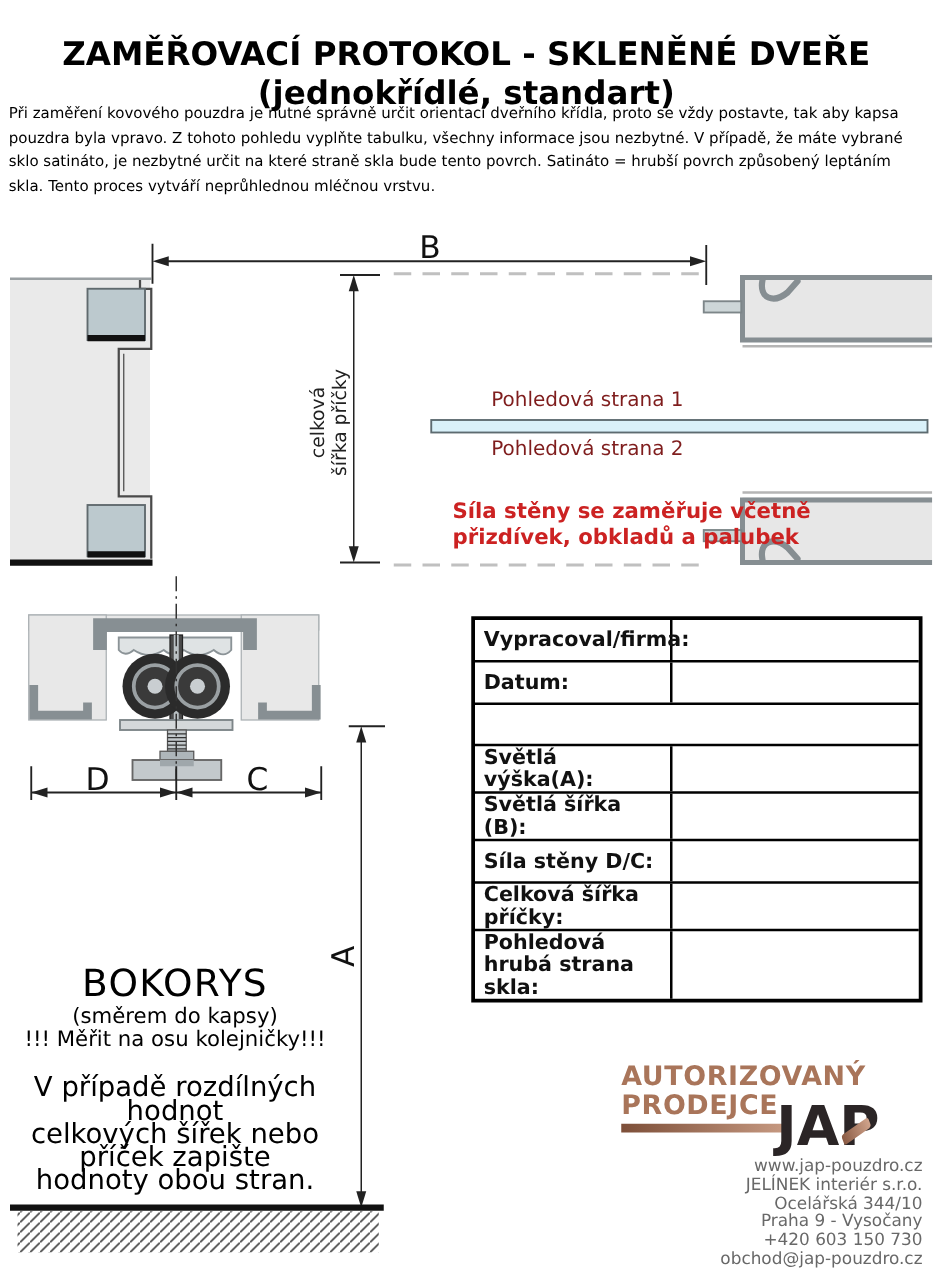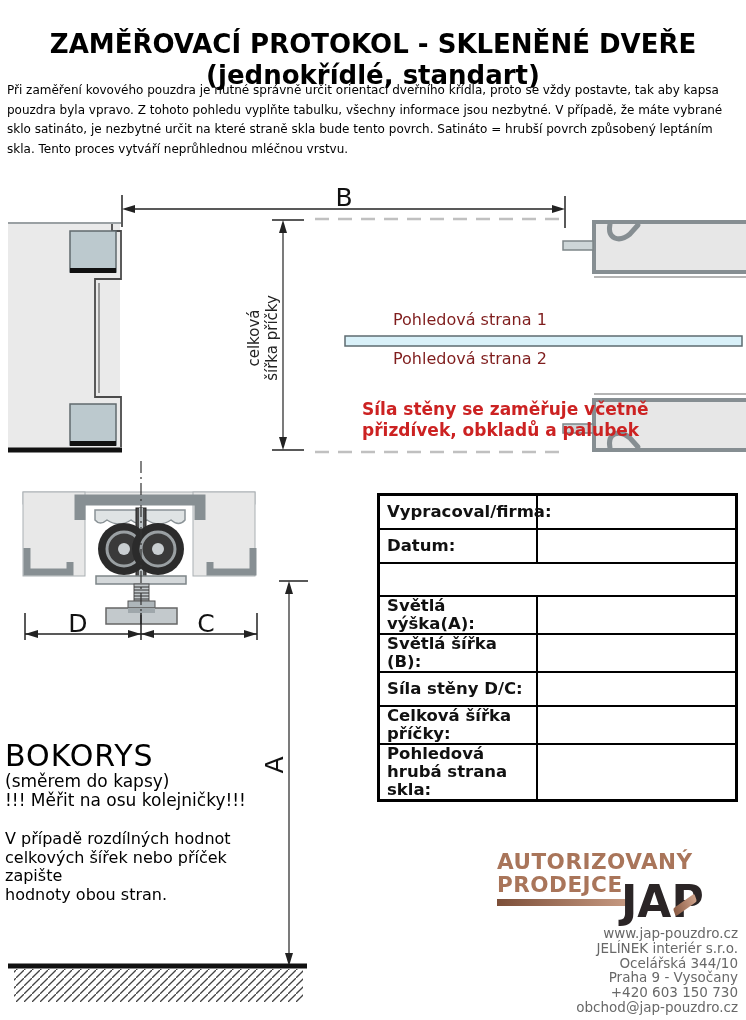--- a/index.html
+++ b/index.html
@@ -20,24 +20,24 @@
              font-size:15px;line-height:18px;text-align:center;color:#222;}
   .side-lbl{font-size:16px;color:#7f1d1d;}
   .lbl-side1{left:393px;top:310px;}
   .lbl-side2{left:393px;top:349px;}
   .red-note{left:318px;top:399px;font-size:17px;line-height:21px;font-weight:700;margin-left:44px;}
 
   
   .lbl-d{left:58px;top:609px;width:40px;}
   .lbl-c{left:186px;top:609px;width:40px;}
   .lbl-a{left:260px;top:750px;width:30px;height:30px;transform:rotate(-90deg);font-size:25px;text-align:center;}
-  .bok-text{left:5px;top:740px;width:270px;text-align:left;color:#000;}
+  .bok-text{left:5px;top:772px;width:270px;text-align:center;color:#000;}
   .bok-title{font-size:30px;line-height:32px;letter-spacing:1px;}
   .bok-sub{font-size:17px;line-height:19px;}
-  .bok-note{margin-top:20px;font-size:16px;line-height:18.5px;}
+  .bok-note{margin-top:20px;font-size:22px;line-height:18.5px;}
 
   
   .form-table{left:377px;top:493px;width:361px;height:309px;box-sizing:border-box;
               border:3px solid #000;display:flex;flex-direction:column;background:#fff;}
   .form-row{flex:1;display:flex;border-bottom:2px solid #000;}
   .form-row:last-child{border-bottom:none;}
   .form-label{width:158px;box-sizing:border-box;border-right:2px solid #000;
               display:flex;align-items:center;padding-left:7px;
               font-weight:bold;font-size:16.5px;line-height:18px;}
   .form-value{flex:1;}

